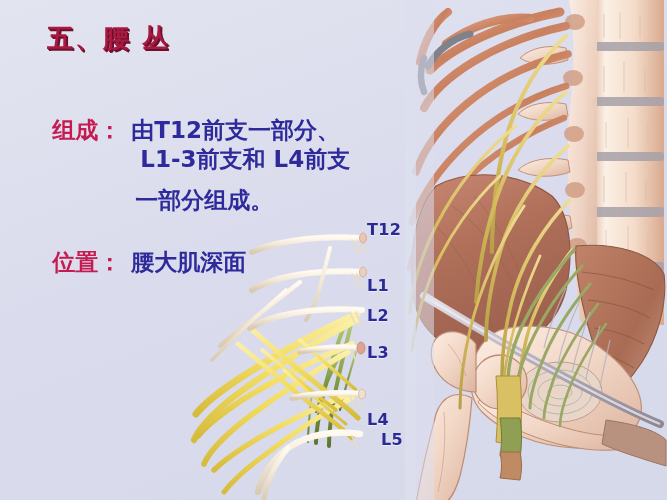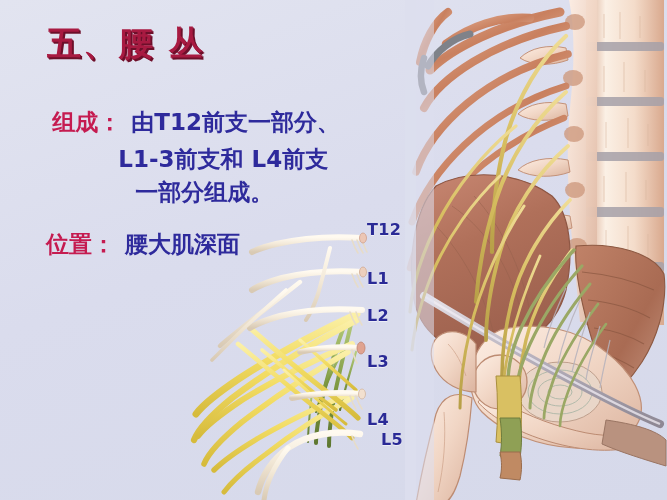--- a/index.html
+++ b/index.html
@@ -13,32 +13,32 @@
   #slide{
     position:absolute;inset:0;
     width:667px;height:500px;
     background:linear-gradient(160deg,#e2e4f0 0%,#dadced 45%,#d6d9ea 100%);
     overflow:hidden;
   }
 
   
   .title{
     position:absolute;left:47px;top:21px;
-    font-size:34px;font-weight:bold;letter-spacing:2px;
+    font-size:26px;font-weight:bold;letter-spacing:2px;
     color:#a81a41;
     text-shadow:2px 2px 0 #6d0f2a, 1px 1px 0 #8a1435;
     white-space:pre;
   }
   .line{position:absolute;white-space:pre;font-weight:bold;}
   .lbl-red{color:#c51b50;font-size:23px;font-weight:bold;}
   .txt-blue{color:#2e2a9c;font-size:23px;font-weight:bold;}
-  #l1{left:30px;top:88px;}
-  #l2{left:96px;top:125px;}
-  #l3{left:113px;top:158px;}
-  #l4{left:30px;top:211px;font-family:Liberation Serif, serif;}
+  #l1{left:30px;top:96px;}
+  #l2{left:118px;top:125px;}
+  #l3{left:113px;top:166px;}
+  #l4{left:30px;top:228px;}
   #l1 .txt-blue{margin-left:10px;}
   #l4 .txt-blue{margin-left:10px;}
 
   
   .root-label{
     position:absolute;
     color:#2a2a96;font-size:16px;font-weight:bold;
     letter-spacing:.3px;
     text-shadow:0 1px 0 rgba(255,255,255,.55);
   }
@@ -331,23 +331,23 @@
 
     <g>
       <ellipse cx="361" cy="348" rx="4" ry="6" fill="#e0a390" stroke="#c2836f" stroke-width=".8"></ellipse>
       <ellipse cx="363" cy="238" rx="3.5" ry="5" fill="#ecc6b4" stroke="#cfa08b" stroke-width=".8"></ellipse>
       <ellipse cx="363" cy="272" rx="3.5" ry="5" fill="#eccfbd" stroke="#cfa891" stroke-width=".8"></ellipse>
       <ellipse cx="362" cy="394" rx="3.5" ry="5" fill="#f2e0cf" stroke="#d2b6a0" stroke-width=".8"></ellipse>
     </g>
   </svg>
 
   <div class="root-label" style="left:367px;top:220px">T12</div>
-  <div class="root-label" style="left:367px;top:269px">L1</div>
+  <div class="root-label" style="left:367px;top:276px">L1</div>
   <div class="root-label" style="left:367px;top:306px">L2</div>
-  <div class="root-label" style="left:367px;top:352px">L3</div>
+  <div class="root-label" style="left:367px;top:343px">L3</div>
   <div class="root-label" style="left:367px;top:410px">L4</div>
   <div class="root-label" style="left:381px;top:430px">L5</div>
 
   <div class="title">五、腰 丛</div>
 
   <div class="line" id="l1">
     <span class="lbl-red">组成：</span><span class="txt-blue">由T12前支一部分、</span>
   </div>
 
   <div class="line" id="l2">

